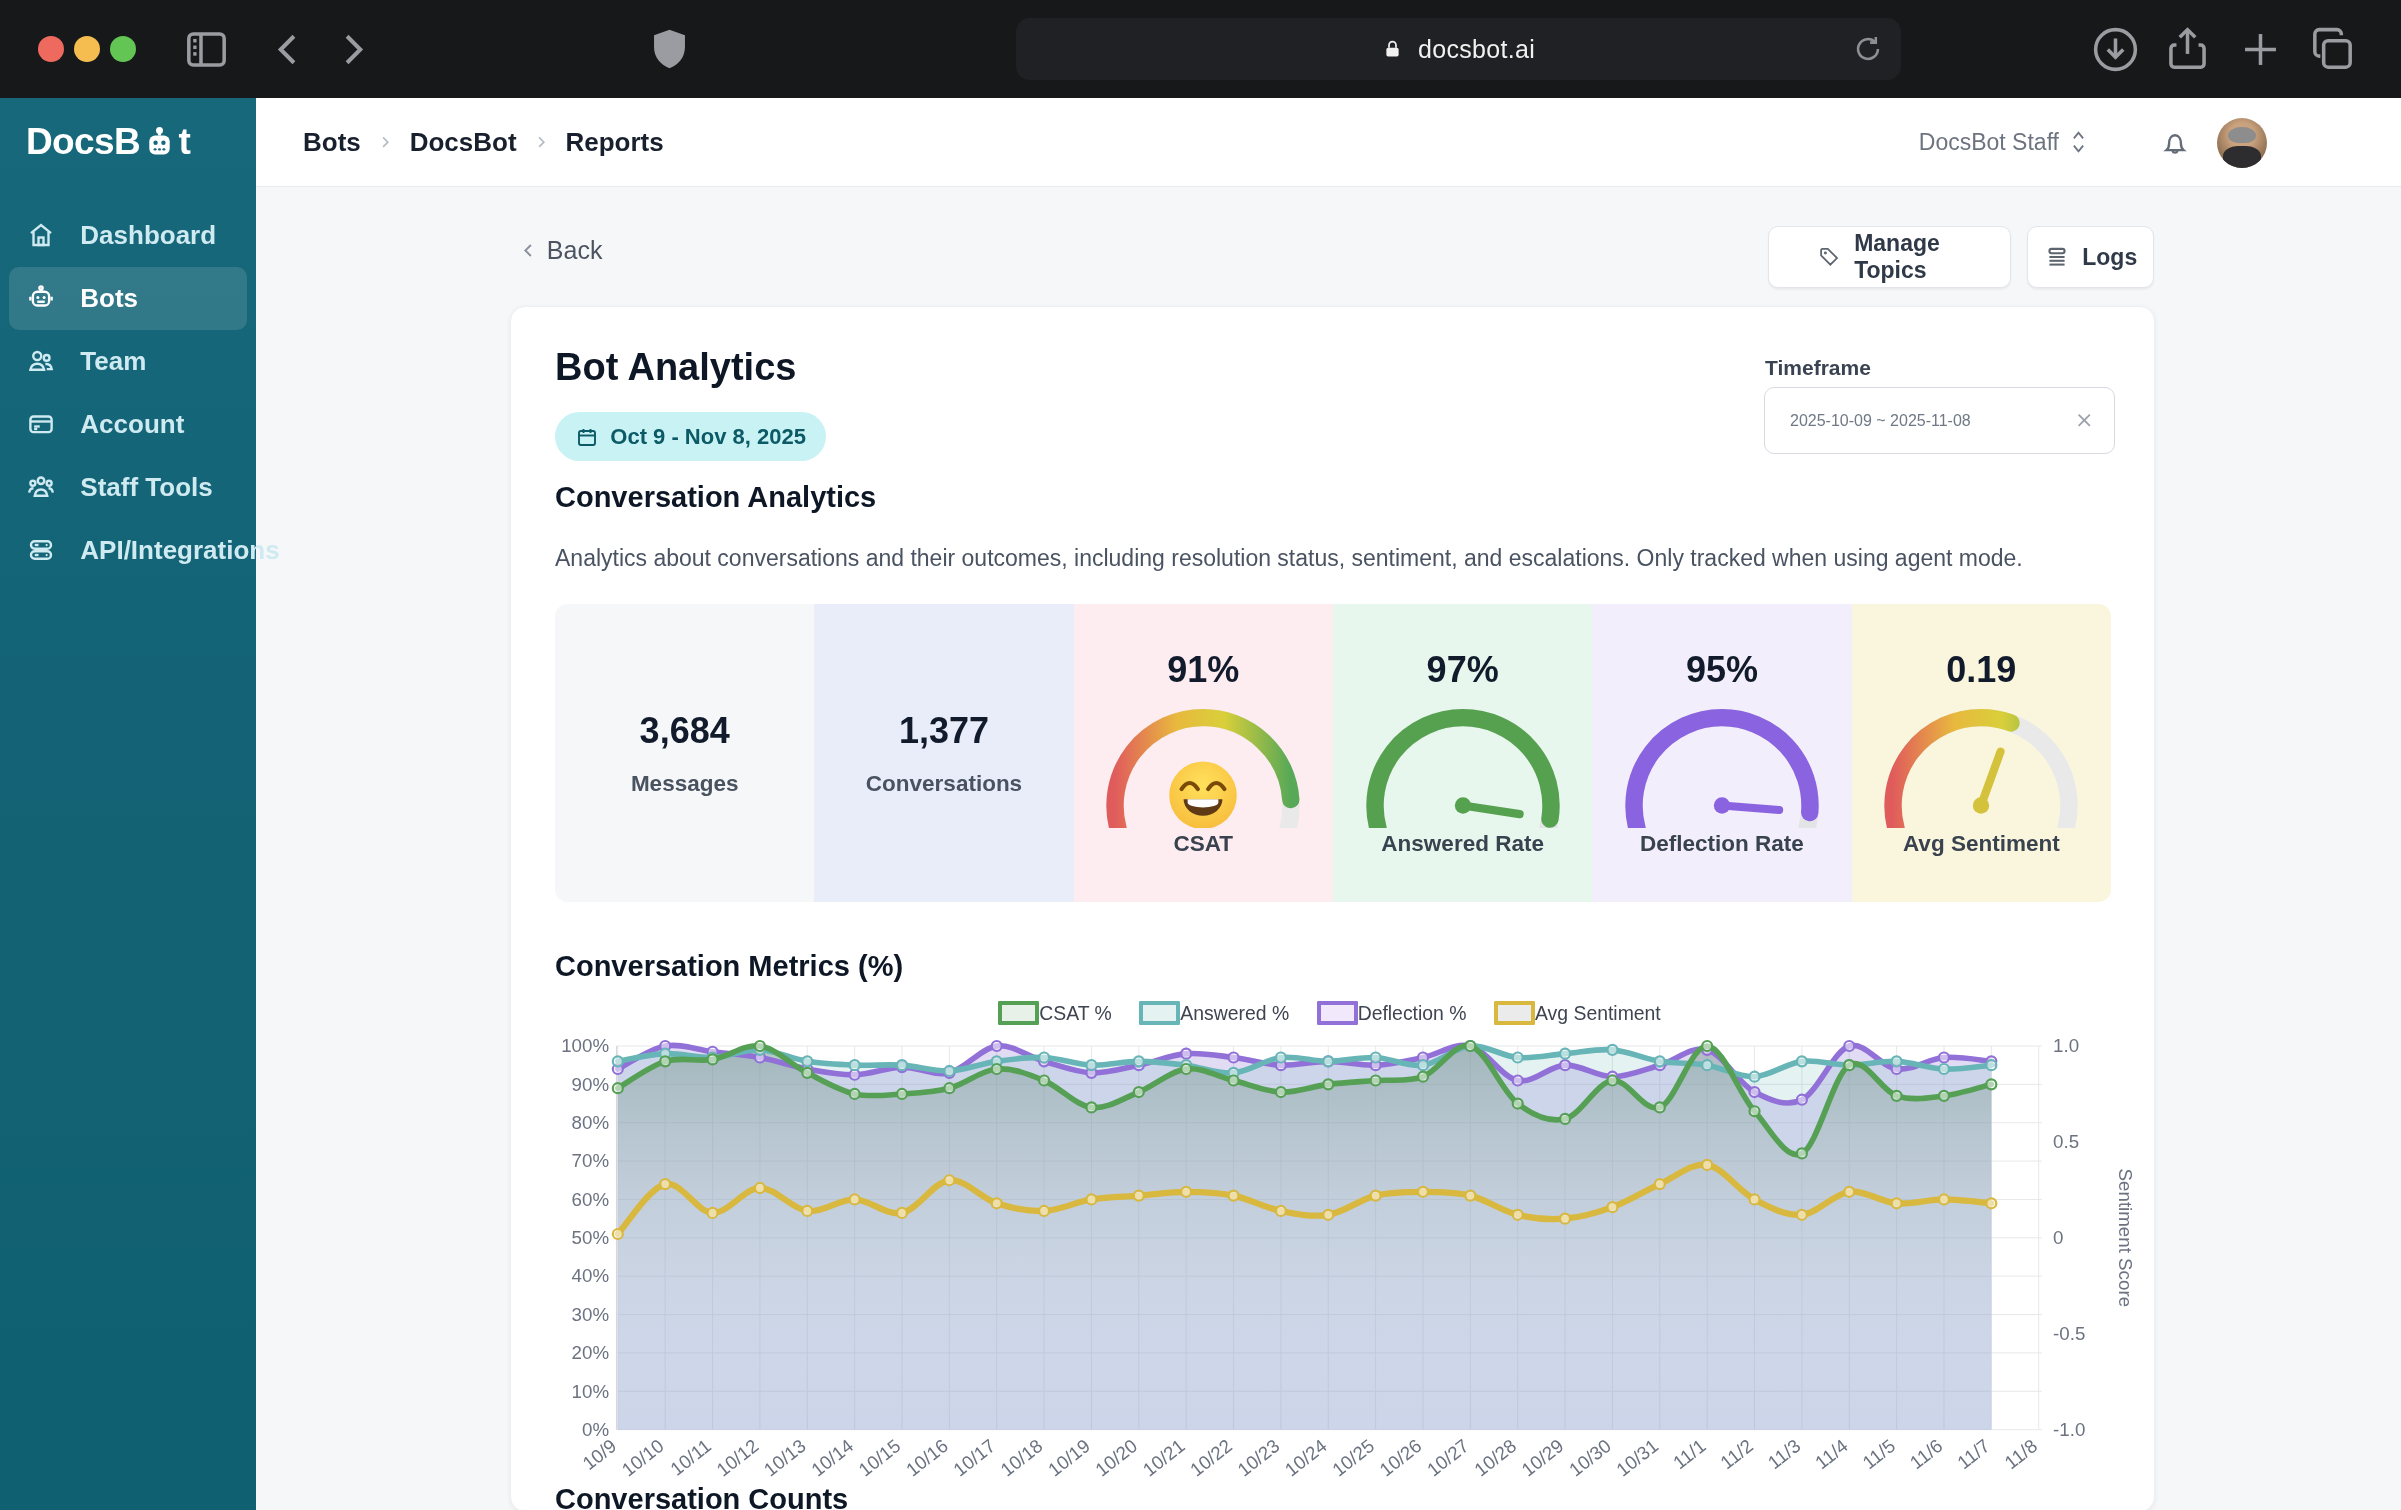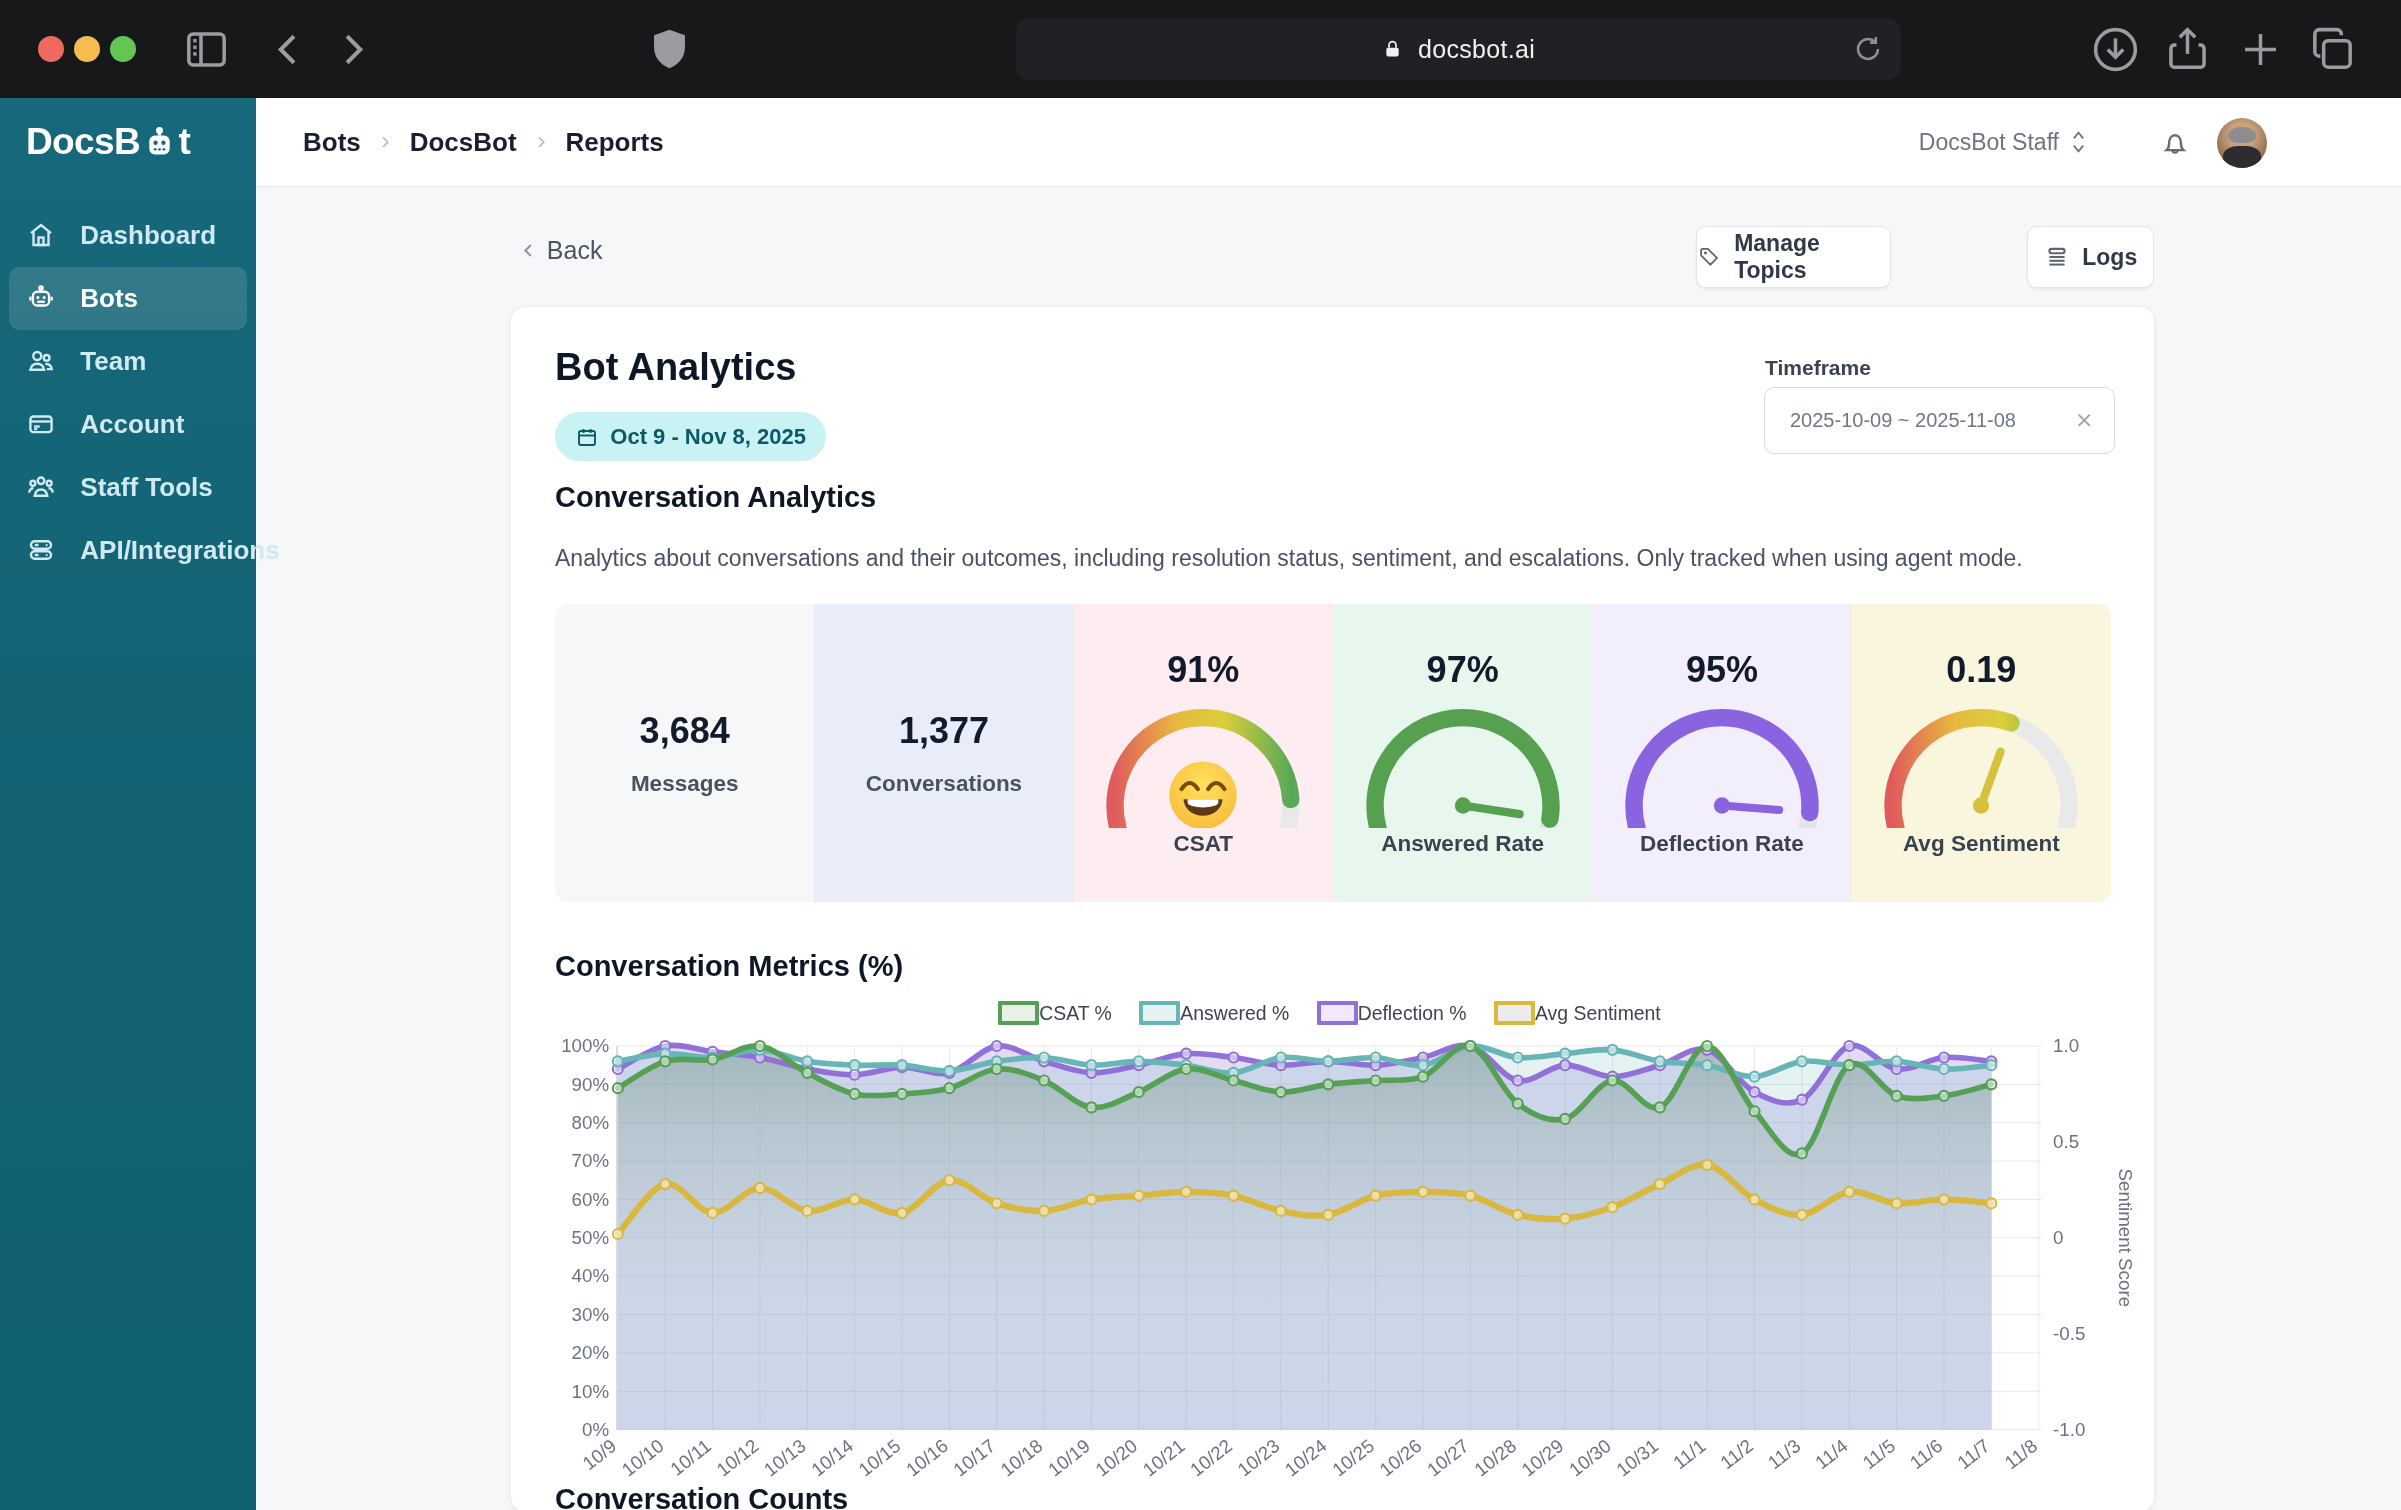--- a/index.html
+++ b/index.html
@@ -44,21 +44,21 @@
   
   .card{position:absolute;left:510px;top:306px;width:1643px;height:1204px;background:#fff;border:1.3px solid #edeff3;
     border-radius:15px;box-shadow:0 1.9px 5px rgba(16,24,40,.06);}
   .page-title{position:absolute;left:44px;top:39px;font-size:38px;font-weight:800;color:#0e1726;}
   .datebadge{position:absolute;left:44px;top:105px;height:49px;border-radius:25px;background:#c9f2f5;
     display:flex;align-items:center;gap:11.3px;padding:0 20px;color:#0b5a66;font-size:22px;font-weight:700;}
   .datebadge .cal{width:24px;height:24px;}
   .tf-label{position:absolute;left:1254px;top:49px;font-size:21px;font-weight:600;color:#3a4352;}
   .tf-box{position:absolute;left:1253px;top:80px;width:349px;height:65px;border:1.3px solid #d6d9df;border-radius:10px;
     display:flex;align-items:center;background:#fff;}
-  .tf-value{margin-left:25px;font-size:20px;color:#6f7884;flex:1;}
+  .tf-value{margin-left:25px;font-size:16px;color:#6f7884;flex:1;}
   .tf-clear{width:22.5px;height:22.5px;margin-right:19px;color:#9aa1ac;}
   .sec-title{position:absolute;left:44px;font-size:29px;font-weight:800;color:#0e1726;}
   .sec-desc{position:absolute;left:44px;top:238px;width:1563px;font-size:23px;color:#4a5362;}
   
   .tiles{position:absolute;left:44px;top:297px;width:1556px;height:298px;display:flex;}
   .tile{flex:1 1 0;display:flex;flex-direction:column;align-items:center;justify-content:center;text-align:right;}
   .tile:first-child{border-radius:12.5px 0 0 12.5px;}
   .tile:last-child{border-radius:0 12.5px 12.5px 0;}
   .tile .val{font-size:36px;font-weight:800;color:#121b2b;}
   .tile .lbl{font-size:22.5px;font-weight:600;color:#49525f;}
@@ -243,21 +243,21 @@
     </svg>
     <div class="avatar"></div>
   </div>
 
   <div class="backlink">
     <svg class="chev" viewBox="0 0 24 24" fill="none" stroke="currentColor" stroke-width="2.4">
         <polyline points="15,5 8,12 15,19"></polyline>
       </svg>
     <span>Back</span>
   </div>
-  <div class="btn" style="left:1696px;width:193px;">
+  <div class="btn" style="left:1768px;width:193px;padding-left:48px;">
     <svg class="bic" viewBox="0 0 24 24" fill="none" stroke="currentColor" stroke-width="1.7">
       <path d="M4 5.5A1.5 1.5 0 015.5 4h5l9 9-6.5 6.5-9-9z"></path>
         <circle cx="8.2" cy="8.2" r=".6" fill="currentColor"></circle>
     </svg>
     <span>Manage Topics</span>
   </div>
   <div class="btn" style="left:2027px;width:125px;">
     <svg class="bic" viewBox="0 0 24 24" fill="none" stroke="currentColor" stroke-width="1.9">
       <rect x="5" y="4.5" width="14" height="4" rx="2"></rect>
         <line x1="5" y1="12" x2="19" y2="12"></line>

